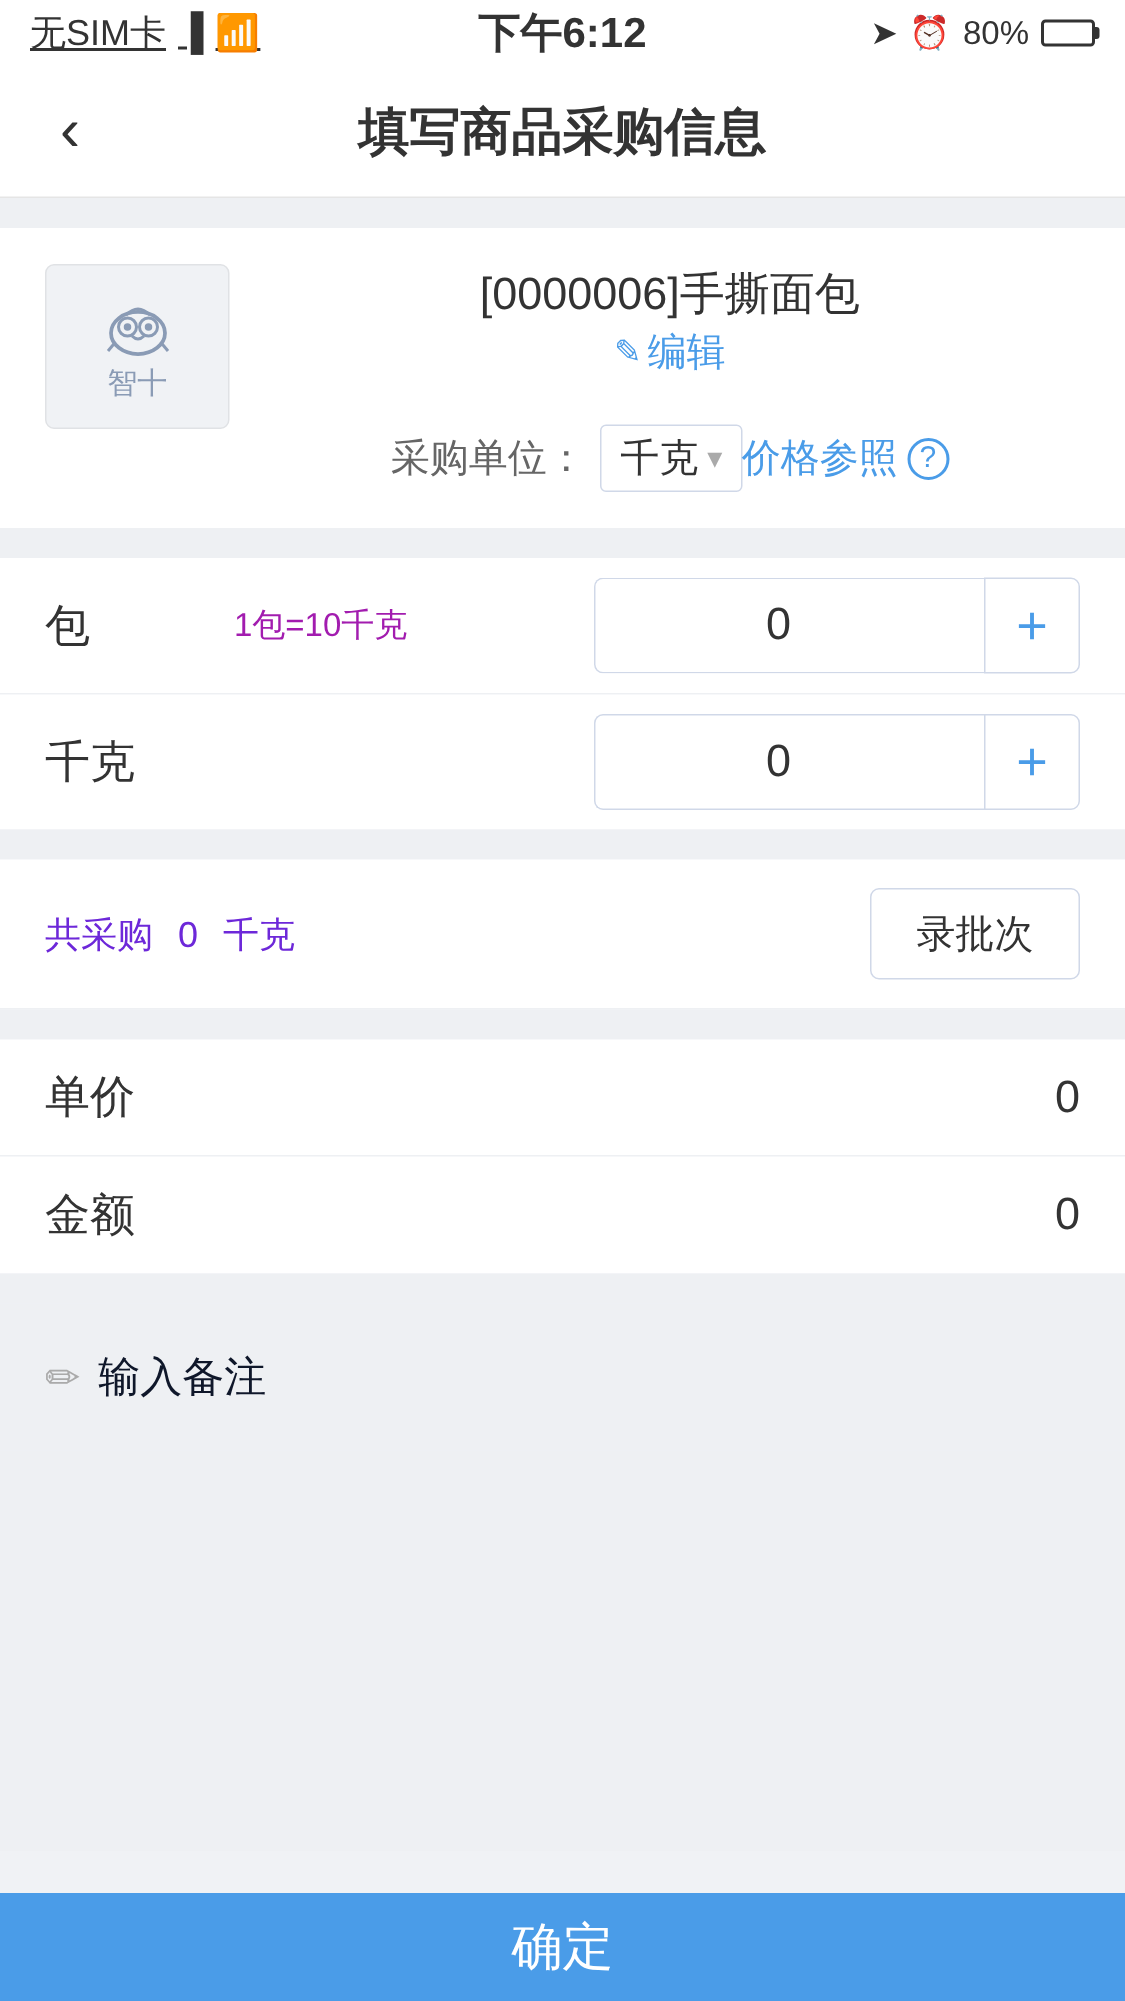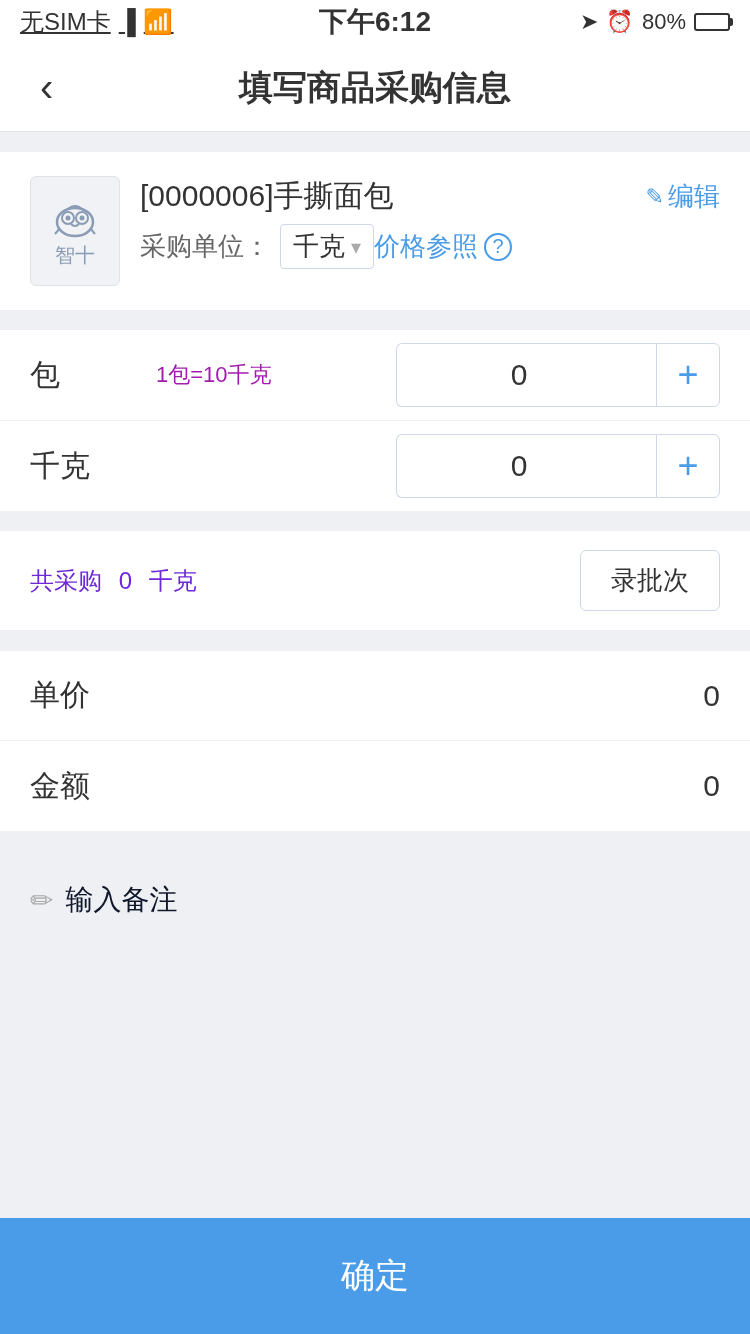--- a/index.html
+++ b/index.html
@@ -103,21 +103,21 @@
 
     
     .product-card {
       background: #fff;
       padding: 24px 30px;
       display: flex;
       align-items: flex-start;
       gap: 20px;
     }
     .product-image {
-      width: 90px;
+      width: 123px;
       height: 110px;
       background: #f0f2f5;
       border: 1px solid #e0e2e5;
       border-radius: 6px;
       display: flex;
       align-items: center;
       justify-content: center;
       flex-shrink: 0;
     }
     .product-image-inner {
@@ -126,41 +126,42 @@
       align-items: center;
       gap: 4px;
     }
     .product-info {
       flex: 1;
     }
     .product-name-row {
       display: flex;
       justify-content: space-between;
       align-items: center;
-      margin-bottom: 7px;
+      margin-bottom: 31px;
+      flex-direction: column;
     }
     .product-name {
       font-size: 30px;
       font-weight: 500;
       color: #333;
     }
     .edit-btn {
       font-size: 26px;
       color: #4a9ce8;
       display: flex;
       align-items: center;
       gap: 4px;
     }
     .edit-icon {
       font-size: 22px;
     }
     .product-unit-row {
       display: flex;
       align-items: center;
-      justify-content: flex-start;
+      justify-content: center;
     }
     .unit-label {
       font-size: 26px;
       color: #666;
       margin-right: 10px;
     }
     .unit-select {
       display: inline-flex;
       align-items: center;
       gap: 6px;
@@ -266,21 +267,21 @@
 
     
     .info-section {
       background: #fff;
       margin-top: 0;
     }
     .info-row {
       display: flex;
       align-items: center;
       padding: 0 30px;
-      height: 90px;
+      height: 78px;
       border-bottom: 1px solid #eef0f3;
     }
     .info-row:last-child {
       border-bottom: none;
     }
     .info-label {
       font-size: 30px;
       color: #333;
       flex: 1;
     }
@@ -306,21 +307,21 @@
       font-size: 28px;
       color: #0f172a;
     }
 
     
     .confirm-btn {
       position: fixed;
       bottom: 0;
       left: 0;
       width: 750px;
-      height: 116px;
+      height: 72px;
       background: #4a9ce8;
       display: flex;
       align-items: center;
       justify-content: center;
       font-size: 34px;
       color: #fff;
       font-weight: 500;
       cursor: pointer;
     }
 

